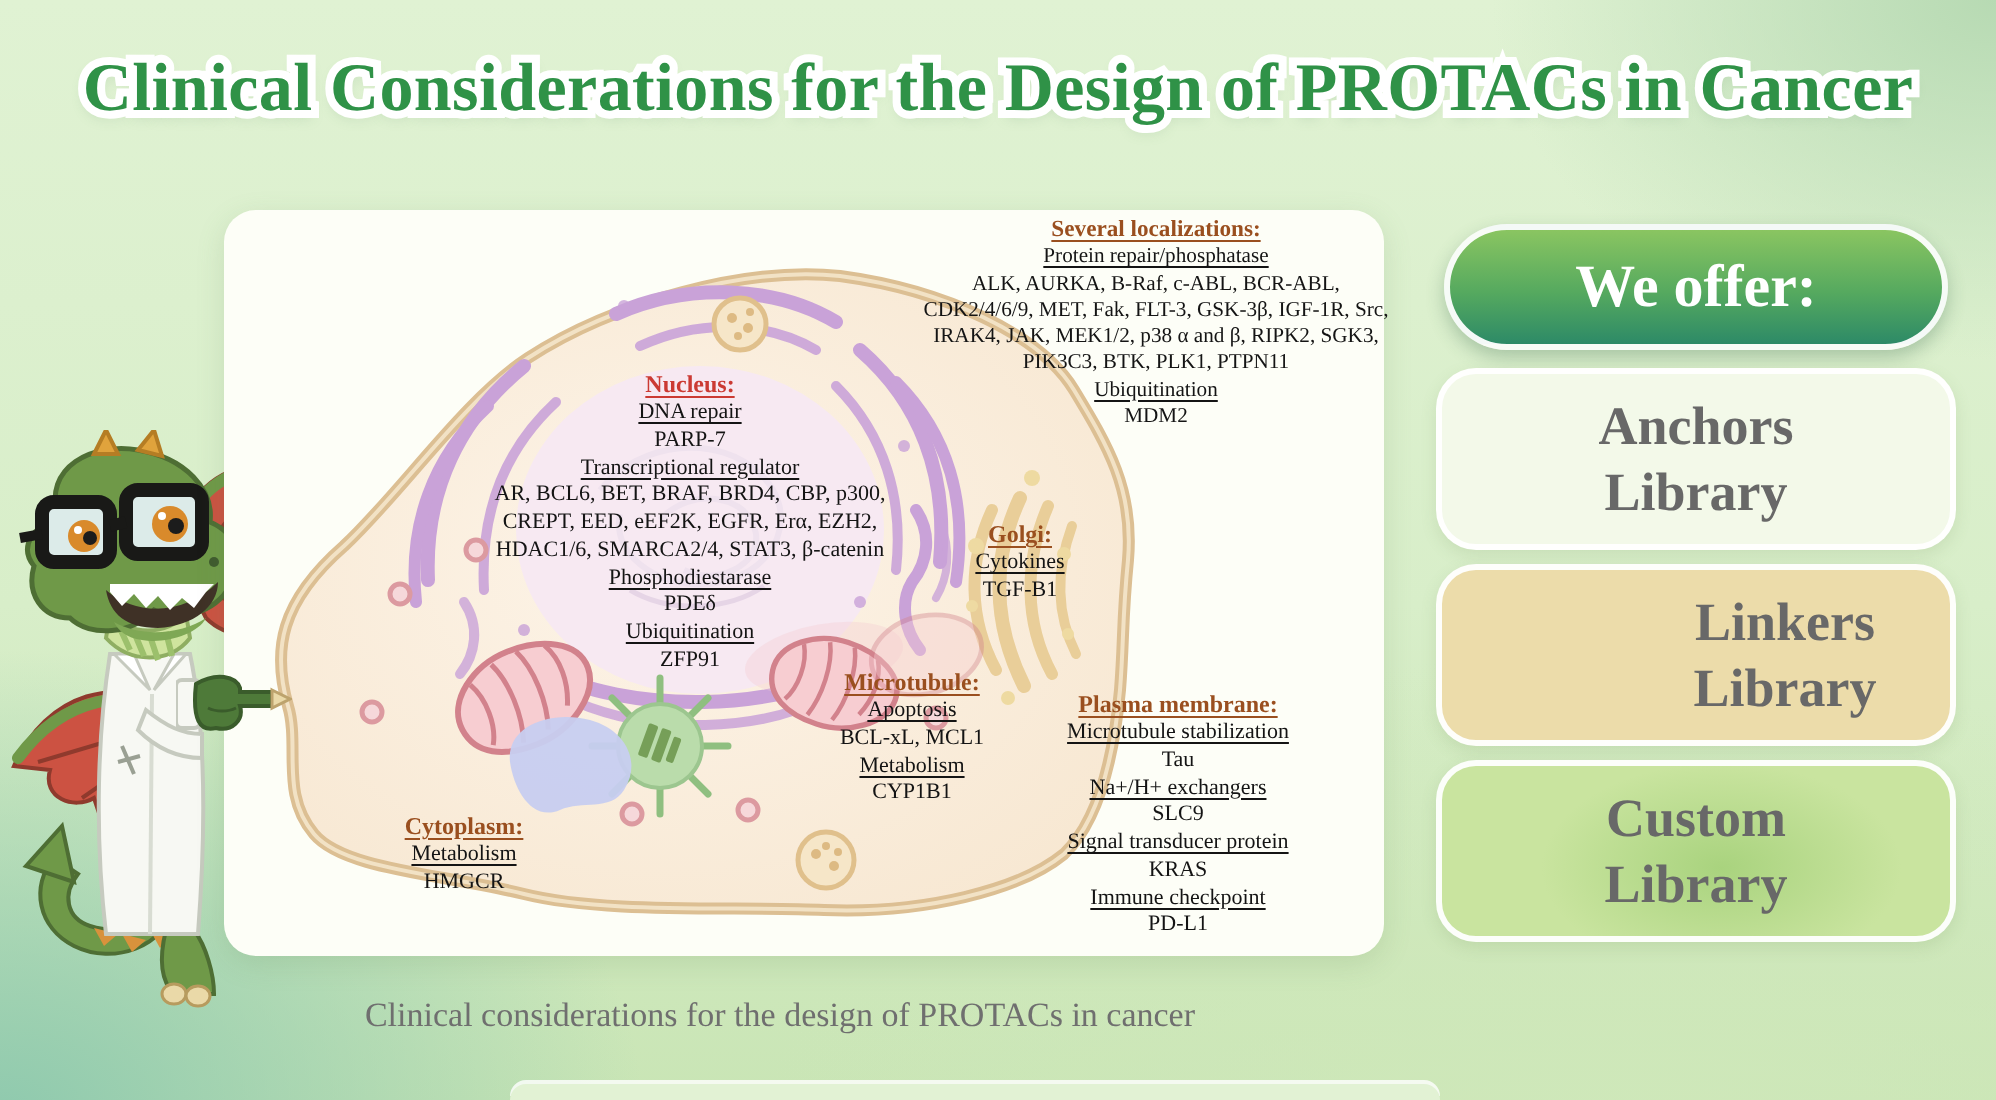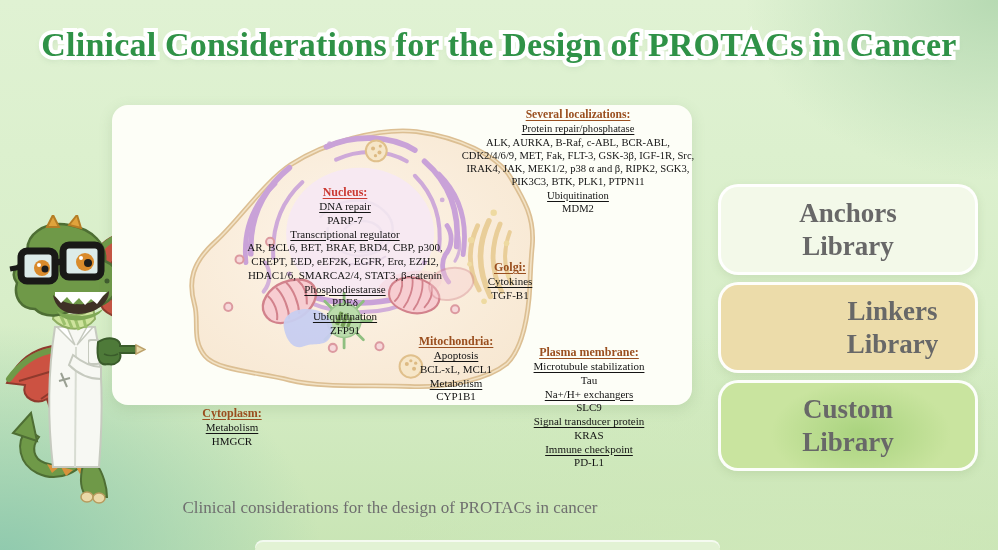--- a/index.html
+++ b/index.html
@@ -18,21 +18,21 @@
   .title{position:absolute;top:26px;left:0;width:100%;text-align:center;
     font-size:34px;font-weight:bold;letter-spacing:.2px;line-height:1.1;}
   .title .t-outline{position:absolute;left:50%;transform:translateX(-50%);white-space:nowrap;
     color:#ffffff;-webkit-text-stroke:8px #ffffff;
     text-shadow:0 3px 7px rgba(120,165,125,.45),
       3px 0 0 #fff,-3px 0 0 #fff,0 3px 0 #fff,0 -3px 0 #fff,
       2px 2px 0 #fff,-2px 2px 0 #fff,2px -2px 0 #fff,-2px -2px 0 #fff;}
   .title .t-fill{position:relative;color:#2f9247;white-space:nowrap;}
 
   
-  .card{position:absolute;left:112px;top:105px;width:580px;height:300px;
+  .card{position:absolute;left:112px;top:105px;width:580px;height:373px;
     background:#fdfef7;border-radius:16px;z-index:2;
     box-shadow:0 4px 14px rgba(100,140,90,.18);}
   .cell-svg{position:absolute;inset:0;width:100%;height:100%;}
 
   
   .cg{position:absolute;text-align:center;color:#141414;font-size:11px;line-height:1.25;z-index:3;}
   .cg-h{font-weight:bold;text-decoration:underline;text-underline-offset:1.5px;font-size:12px;color:#9a4f1f;}
   .g-nucleus .cg-h{color:#cb3a33;}
   .cg-l{text-decoration:underline;text-underline-offset:1.5px;}
   .g-several{left:348px;top:3px;width:236px;font-size:10.6px;}
@@ -273,21 +273,21 @@
       <div class="cg-i">ZFP91</div>
     </div>
 
     <div class="cg g-golgi">
       <div class="cg-h">Golgi:</div>
       <div class="cg-l">Cytokines</div>
       <div class="cg-i">TGF-B1</div>
     </div>
 
     <div class="cg g-mito">
-      <div class="cg-h">Mitochondria:</div>
+      <div class="cg-h">Microtubule:</div>
       <div class="cg-l">Apoptosis</div>
       <div class="cg-i">BCL-xL, MCL1</div>
       <div class="cg-l">Metabolism</div>
       <div class="cg-i">CYP1B1</div>
     </div>
 
     <div class="cg g-plasma">
       <div class="cg-h">Plasma membrane:</div>
       <div class="cg-l">Microtubule stabilization</div>
       <div class="cg-i">Tau</div>
@@ -306,20 +306,23 @@
     </div>
   </div>
 
   <svg class="dragon-hand" viewBox="0 0 58 36" aria-hidden="true">
     <rect x="0" y="6" width="12" height="24" rx="3" fill="#f7f8f3" stroke="#c6cabf" stroke-width="2"></rect>
     <path d="M 10 8 C 20 2 30 4 32 10 L 32 12 L 48 12 L 48 19 L 32 19 C 34 26 28 32 20 30 C 12 32 8 26 10 8 Z" fill="#4e7a39" stroke="#3a5c2b" stroke-width="2"></path>
     <path d="M 48 11 L 57 15.5 L 48 20 Z" fill="#ead9a8" stroke="#bda36d" stroke-width="1.5"></path>
     <path d="M 16 20 C 20 22 26 22 30 20" stroke="#3a5c2b" fill="none" stroke-width="1.5"></path>
   </svg>
 
+  <div class="offer-pill">
+    <span>We offer:</span>
+  </div>
   <div class="offer-card c-anchors">
     <span>Anchors Library</span>
   </div>
   <div class="offer-card c-linkers">
     <span>Linkers Library</span>
   </div>
   <div class="offer-card c-custom">
     <span>Custom Library</span>
   </div>
 

